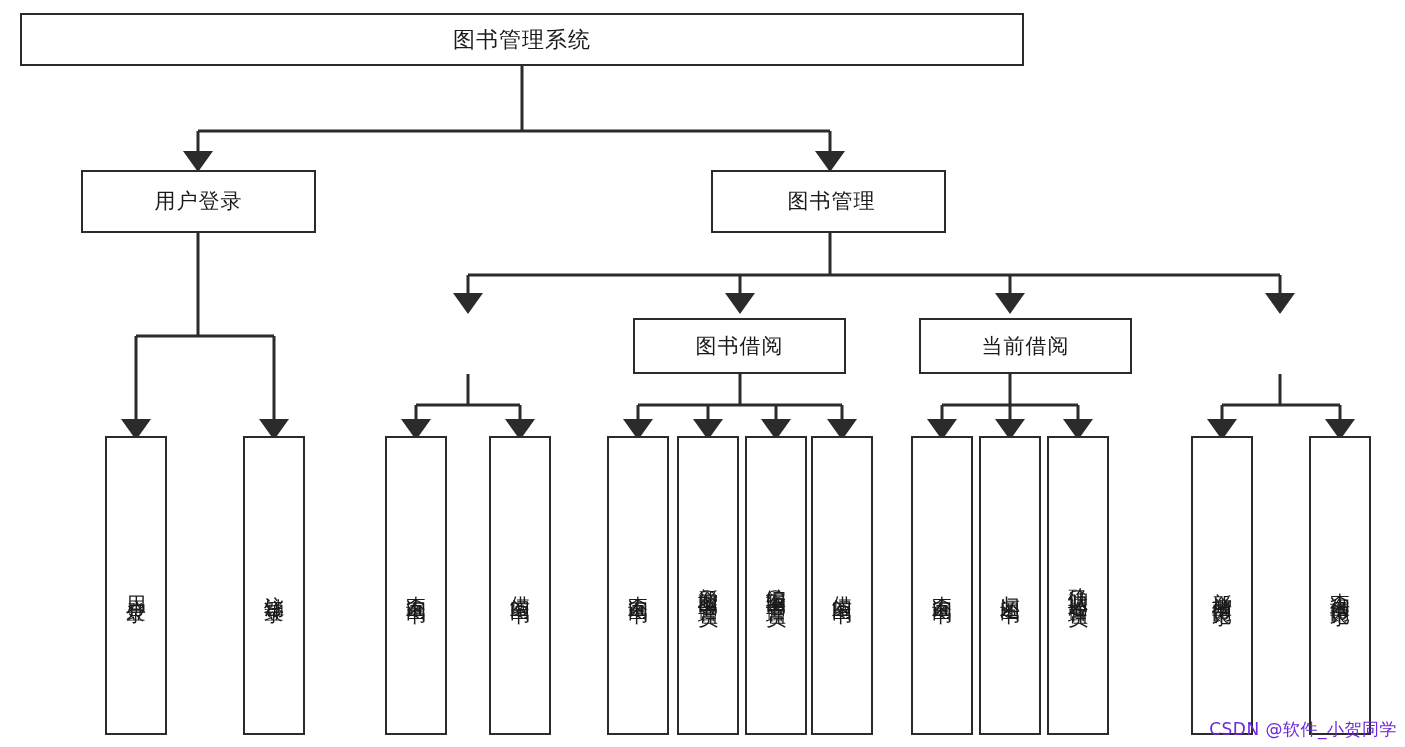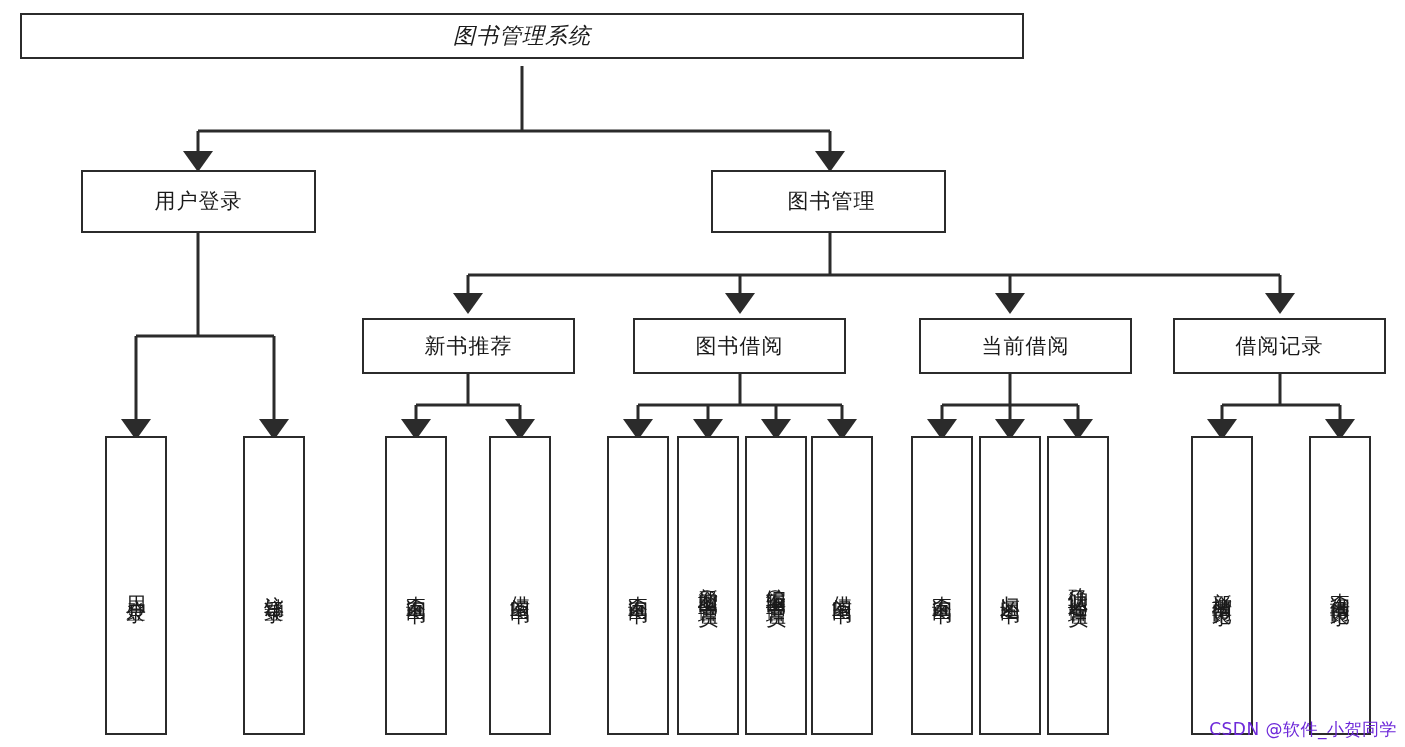--- a/index.html
+++ b/index.html
@@ -120,47 +120,41 @@
       <path d="M1010,405 L1010,428" marker-end="url(#arrow)"></path>
       <path d="M1078,405 L1078,428" marker-end="url(#arrow)"></path>
 
       <path d="M1280,374 L1280,405"></path>
       <path d="M1222,405 L1340,405"></path>
       <path d="M1222,405 L1222,428" marker-end="url(#arrow)"></path>
       <path d="M1340,405 L1340,428" marker-end="url(#arrow)"></path>
     </g>
   </svg>
 
-  <div class="node root" style="left:20px; top:13px; width:1004px; height:46px;font-style:italic;">
+  <div class="node root" style="left:20px; top:13px; width:1004px; height:53px;">
     <span class="node-label">图书管理系统</span>
   </div>
 
   <div class="node" style="left:81px; top:170px; width:235px; height:63px;">
     <span class="node-label">用户登录</span>
   </div>
 
   <div class="node" style="left:711px; top:170px; width:235px; height:63px;padding-left:6px;">
     <span class="node-label">图书管理</span>
   </div>
 
-  <div class="node" style="left:362px; top:318px; width:213px; height:56px;">
-    <span class="node-label">新书推荐</span>
-  </div>
 
   <div class="node" style="left:633px; top:318px; width:213px; height:56px;">
     <span class="node-label">图书借阅</span>
   </div>
 
   <div class="node" style="left:903px; top:318px; width:213px; height:56px;margin-left:16px;">
     <span class="node-label">当前借阅</span>
   </div>
 
-  <div class="node" style="left:1173px; top:318px; width:213px; height:56px;">
-    <span class="node-label">借阅记录</span>
-  </div>
 
   <div class="node leaf" style="left:105px; top:436px; width:62px; height:299px;">
     <span class="node-label">用户登录</span>
   </div>
   <div class="node leaf" style="left:243px; top:436px; width:62px; height:299px;">
     <span class="node-label">注销登录</span>
   </div>
 
   <div class="node leaf" style="left:385px; top:436px; width:62px; height:299px;">
     <span class="node-label">查询图书</span>

